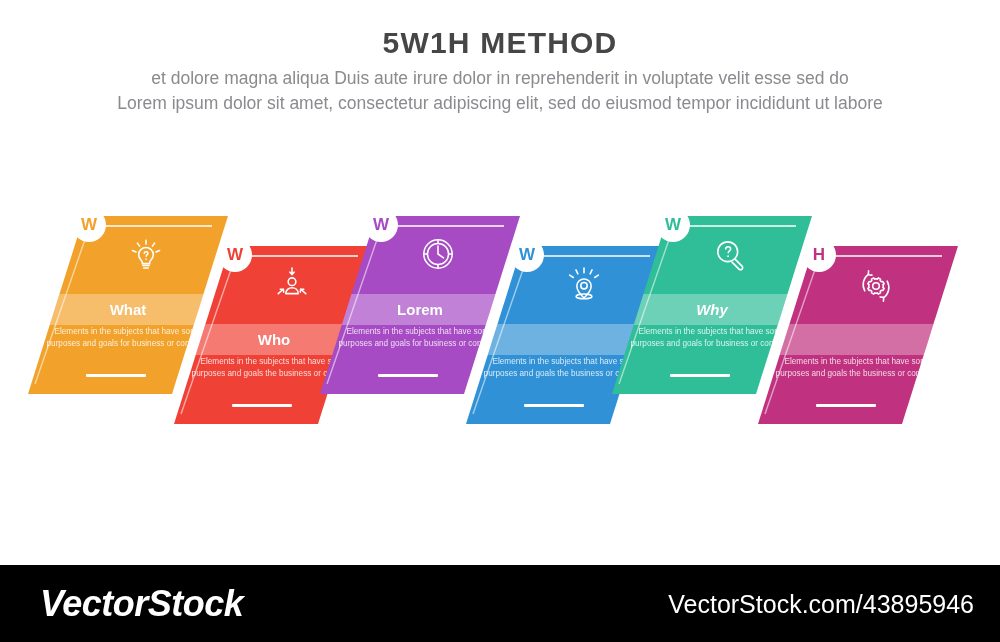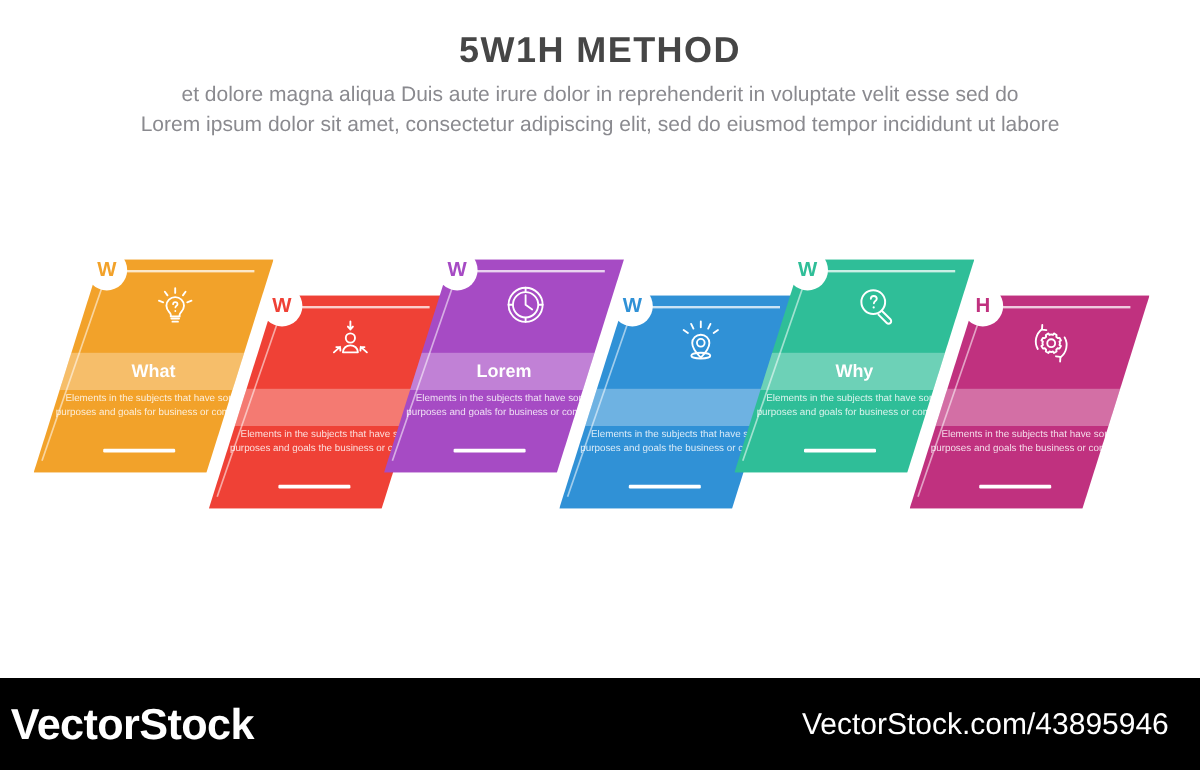--- a/index.html
+++ b/index.html
@@ -63,23 +63,24 @@
   .topline { position:absolute; height:1.6px; background:rgba(255,255,255,0.75); }
   .icon { position:absolute; width:44px; height:44px; }
   .icon svg { width:100%; height:100%; display:block; }
 
   
   #footer {
     position:absolute; left:0; bottom:0; width:1000px; height:77px;
     background:#000;
   }
   .vs-logo {
-    position:absolute; left:9px; top:50%; transform:translateY(-50%);
+    position:absolute; left:40px; top:50%; transform:translateY(-50%);
     color:#fff; font-size:36px; font-weight:bold; letter-spacing:-0.5px;
     font-family:"Liberation Sans", sans-serif;
+    font-style:italic;
   }
   .vs-url {
     position:absolute; right:26px; top:50%; transform:translateY(-50%);
     color:#fff; font-size:25px; font-weight:400;
   }
 </style>
 </head>
 <body>
 
 <div id="stage">
@@ -127,20 +128,21 @@
         <div class="topline" style="left: 36%; width: 56%; top: 9px;"></div>
         <div class="icon" style="left: 48%; top: 16px;">
           <svg viewBox="0 0 48 48" fill="none" stroke="#fff" stroke-width="1.7" stroke-linecap="round" stroke-linejoin="round">
       <circle cx="24" cy="21.5" r="4.2"></circle>
       <path d="M17.2 34.5c0-3.9 3.1-6.4 6.8-6.4s6.8 2.5 6.8 6.4z"></path>
       <path d="M24 6.5v7.2M24 13.7l-2.3-2.6M24 13.7l2.3-2.6"></path>
       <path d="M9 34.5l5.6-5M14.6 29.5l.3 3.4M14.6 29.5l-3.4.2"></path>
       <path d="M39 34.5l-5.6-5M33.4 29.5l-.3 3.4M33.4 29.5l3.4.2"></path>
    </svg>
         </div>
+        <div class="label" style="top: 47.5%;">Who</div>
         <div class="desc" style="top: 62%;">Elements in the subjects that have some purposes and goals the  business or company</div>
         <div class="dash" style="left: 29%; width: 30%; top: 89%;"></div>
         <div class="badge" style="left: 22%; top: -8px; color: rgb(239, 65, 54);">W</div>
       </div>
       <div class="panel" style="left: 320px; top: 216px; width: 200px; height: 178px; z-index: 12;">
         <div class="shape" style="background: rgb(166, 75, 196);">
           <div class="band" style="top: 44%; height: 17%;"></div>
           <div class="inner-line">
             <svg viewBox="0 0 200 178" preserveAspectRatio="none">
               <line x1="61" y1="12" x2="7.000000000000001" y2="168" stroke="rgba(255,255,255,0.55)" stroke-width="1.4"></line>
@@ -194,21 +196,21 @@
         </div>
         <div class="topline" style="left: 36%; width: 56%; top: 9px;"></div>
         <div class="icon" style="left: 48%; top: 16px;">
           <svg viewBox="0 0 48 48" fill="none" stroke="#fff" stroke-width="1.8" stroke-linecap="round">
       <circle cx="21.5" cy="21.5" r="10.8"></circle>
       <path d="M29.5 29.6l7.6 7.6a2.3 2.3 0 0 1 0 3.3 2.3 2.3 0 0 1-3.3 0l-7.6-7.6"></path>
       <path d="M19.3 18.6c0-1.5 1.2-2.6 2.7-2.6s2.7 1.1 2.7 2.6c0 2.1-2.6 2-2.6 4.1" stroke-width="1.7"></path>
       <circle cx="21.9" cy="26.4" r="1" fill="#fff" stroke="none"></circle>
    </svg>
         </div>
-        <div class="label" style="top: 47.5%;">Why</div>
+        <div class="label" style="top: 47.5%; font-style: italic;">Why</div>
         <div class="desc" style="top: 62%;">Elements in the subjects that have some purposes and goals for business or company</div>
         <div class="dash" style="left: 29%; width: 30%; top: 89%;"></div>
         <div class="badge" style="left: 22%; top: -8px; color: rgb(47, 190, 152);">W</div>
       </div>
       <div class="panel" style="left: 758px; top: 246px; width: 200px; height: 178px; z-index: 15;">
         <div class="shape" style="background: rgb(192, 49, 127);">
           <div class="band" style="top: 44%; height: 17%;"></div>
           <div class="inner-line">
             <svg viewBox="0 0 200 178" preserveAspectRatio="none">
               <line x1="61" y1="12" x2="7.000000000000001" y2="168" stroke="rgba(255,255,255,0.55)" stroke-width="1.4"></line>

